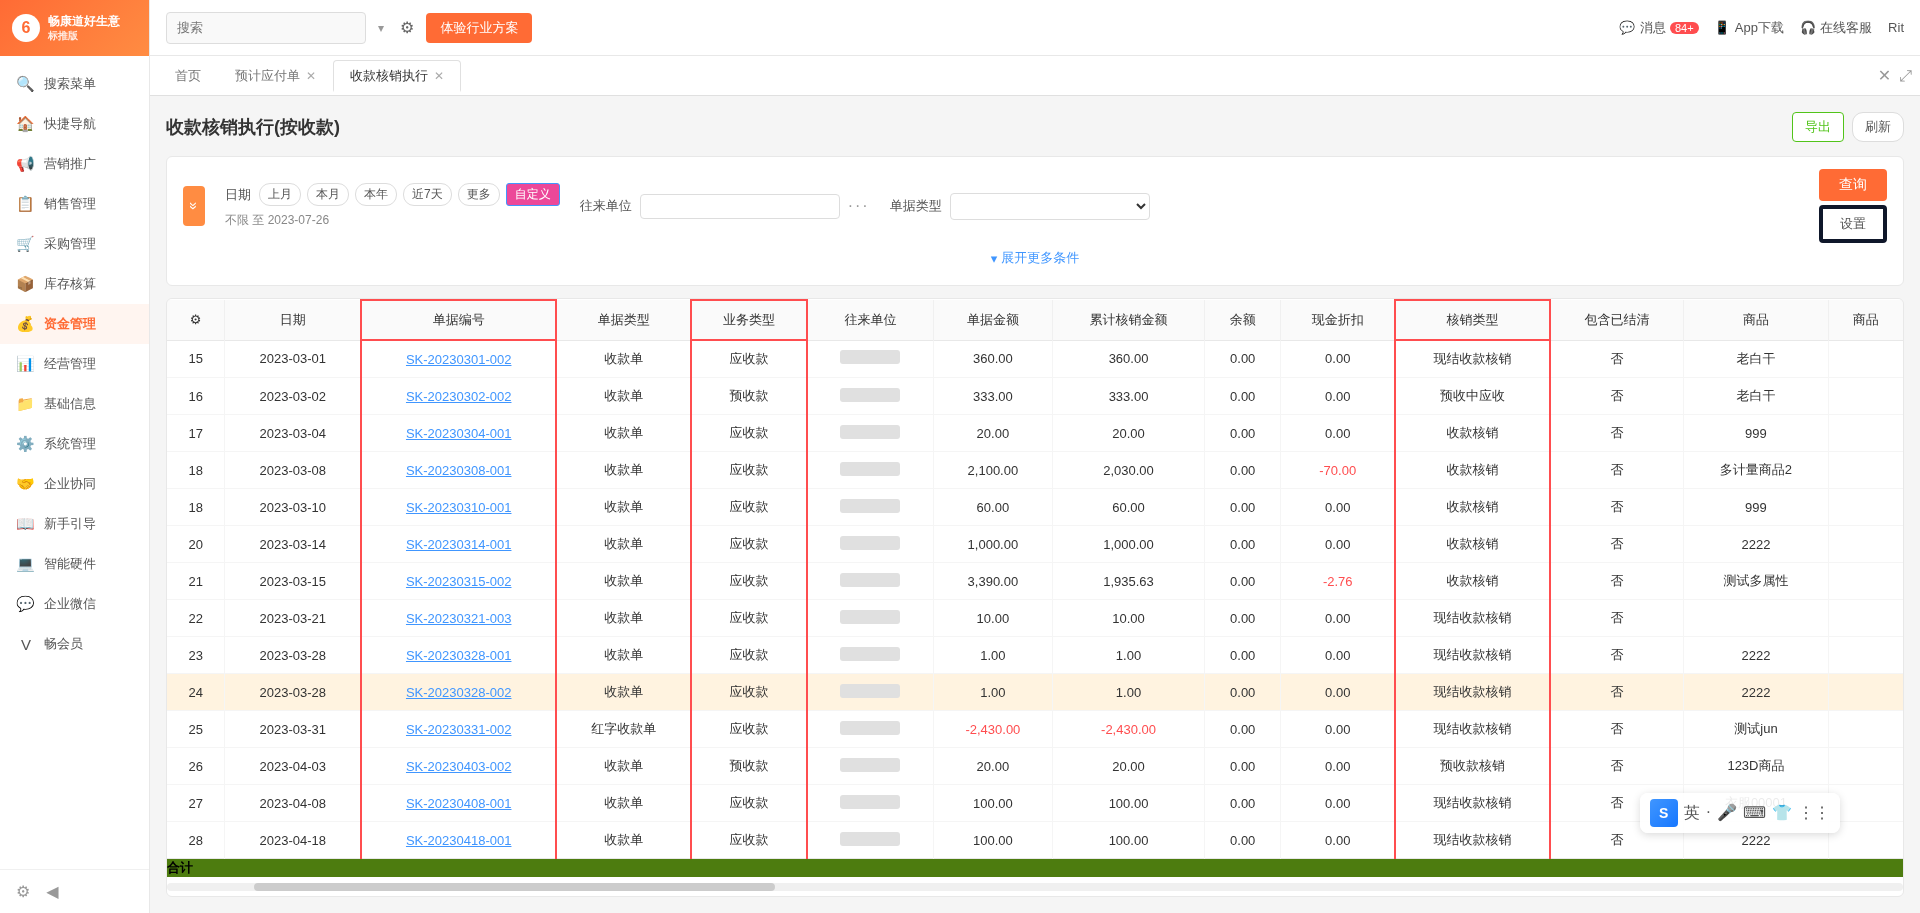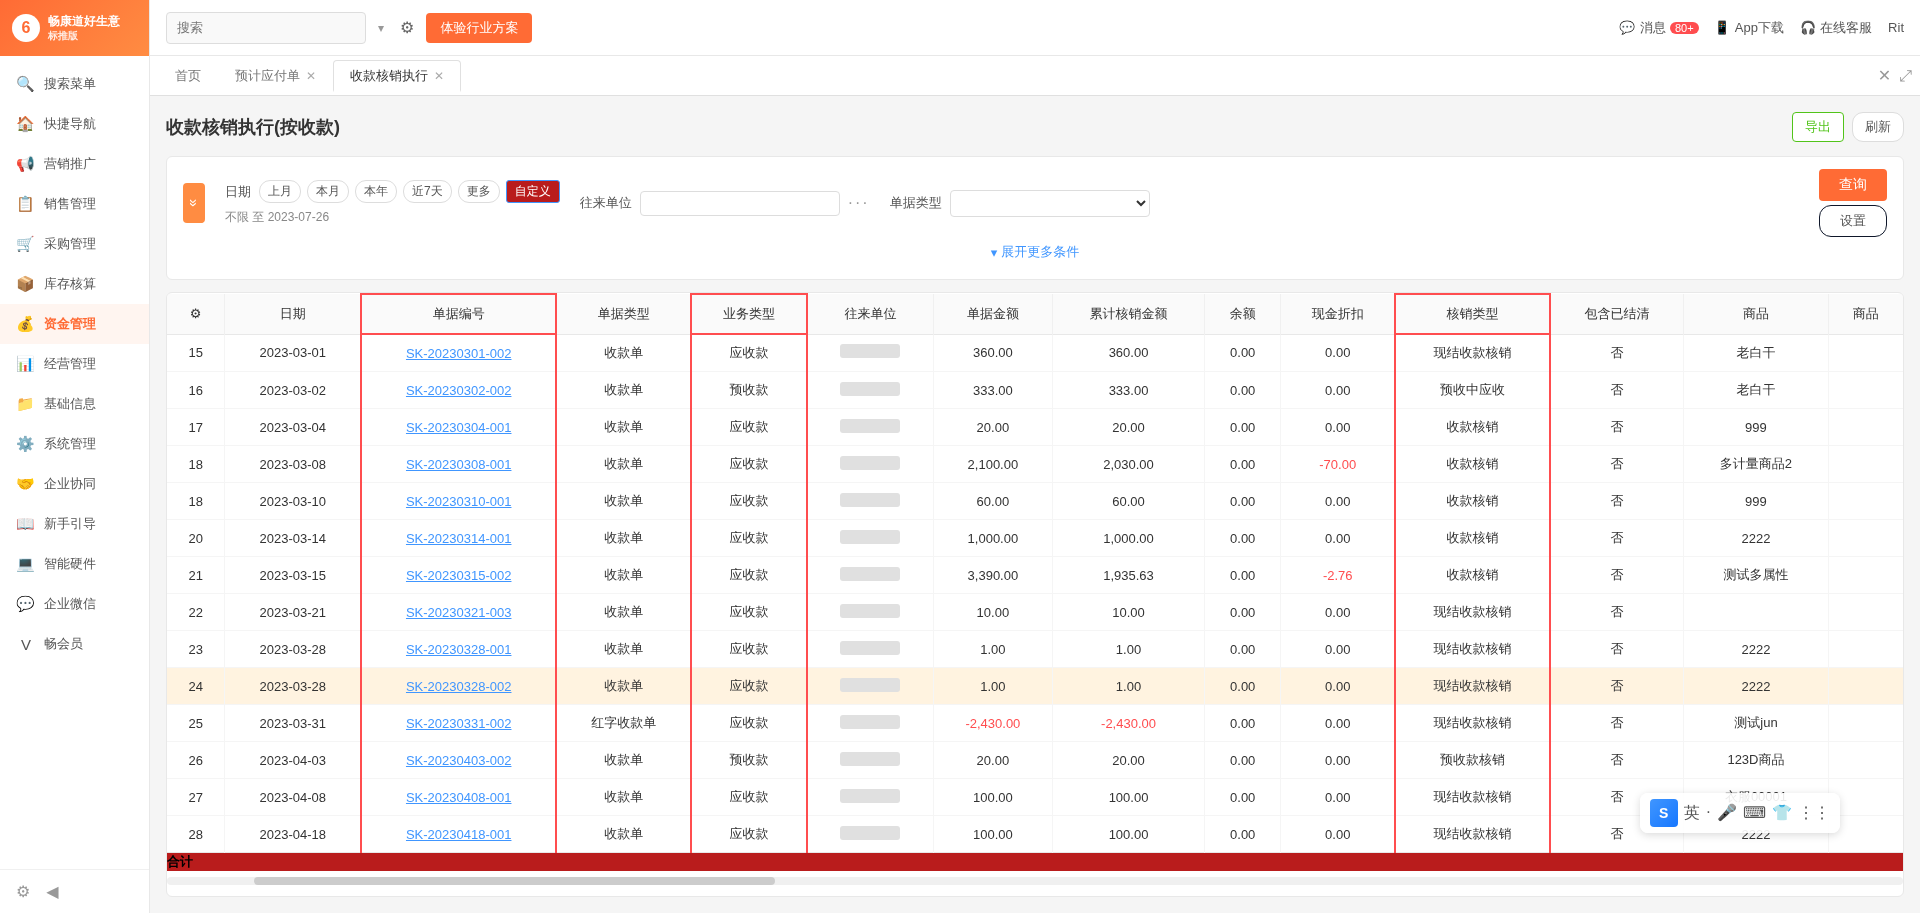--- a/index.html
+++ b/index.html
@@ -200,21 +200,21 @@
     .date-btn {
       padding: 2px 8px;
       border: 1px solid #ddd;
       border-radius: 11px;
       cursor: pointer;
       font-size: 12px;
       color: #555;
       background: #fff;
     }
     .date-btn.custom {
-      background: #b91c1c;
+      background: #ec4899;
       color: #fff;
       border-color: #4096ff;
       border-radius: 3px;
     }
     .filter-date-range { font-size: 12px; color: #888; margin-top: 4px; }
     .filter-input {
       border: 1px solid #ddd;
       border-radius: 4px;
       padding: 4px 10px;
       font-size: 13px;
@@ -236,22 +236,22 @@
       color: #fff;
       border: none;
       border-radius: 4px;
       padding: 7px 20px;
       cursor: pointer;
       font-size: 14px;
     }
     .btn-setting {
       background: #fff;
       color: #555;
-      border: 1px solid #0f172a;
-      border-radius: 12px;
+      border: 4px solid #0f172a;
+      border-radius: 4px;
       padding: 6px 16px;
       cursor: pointer;
       font-size: 13px;
     }
     .filter-actions { display: flex; flex-direction: column; gap: 4px; margin-left: auto; }
     .expand-row {
       display: flex;
       align-items: center;
       justify-content: center;
       padding: 6px 0;
@@ -305,21 +305,21 @@
     .td-neg { color: #ff4d4f; }
     .td-blurred {
       background: #e0e0e0;
       color: transparent;
       border-radius: 3px;
       user-select: none;
       min-width: 60px;
       display: inline-block;
       height: 14px;
     }
-    .tfoot-row { background: #b91c1c; font-weight: 600; }
+    .tfoot-row { background: #4d7c0f; font-weight: 600; }
     .tfoot-row td { border-top: 1px solid #e8e8e8; }
 
     
     .scroll-indicator {
       height: 8px;
       background: #f0f0f0;
       border-radius: 4px;
       margin: 6px 0;
       position: relative;
     }
@@ -461,21 +461,21 @@
   <div class="topbar">
     <input class="topbar-search" placeholder="搜索" style="">
     <span class="topbar-arrow">▾</span>
     <span class="topbar-gear">⚙</span>
     <button class="topbar-btn-orange">体验行业方案</button>
     <div class="topbar-spacer"></div>
     <div class="topbar-right">
       <div class="topbar-msg">
         <span>💬</span>
         <span>消息</span>
-        <span class="badge">80+</span>
+        <span class="badge">84+</span>
       </div>
       <div class="topbar-msg">
         <span>📱</span>
         <span>App下载</span>
       </div>
       <div class="topbar-msg">
         <span>🎧</span>
         <span>在线客服</span>
       </div>
       <span style="color:#555;cursor:pointer;">Rit</span>

